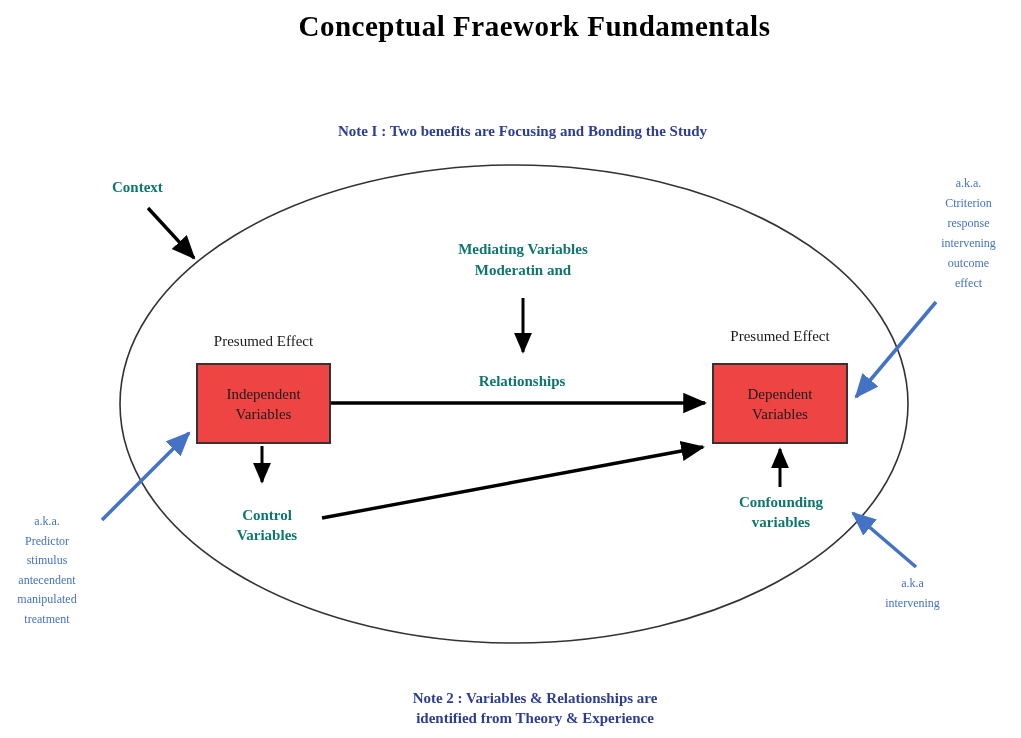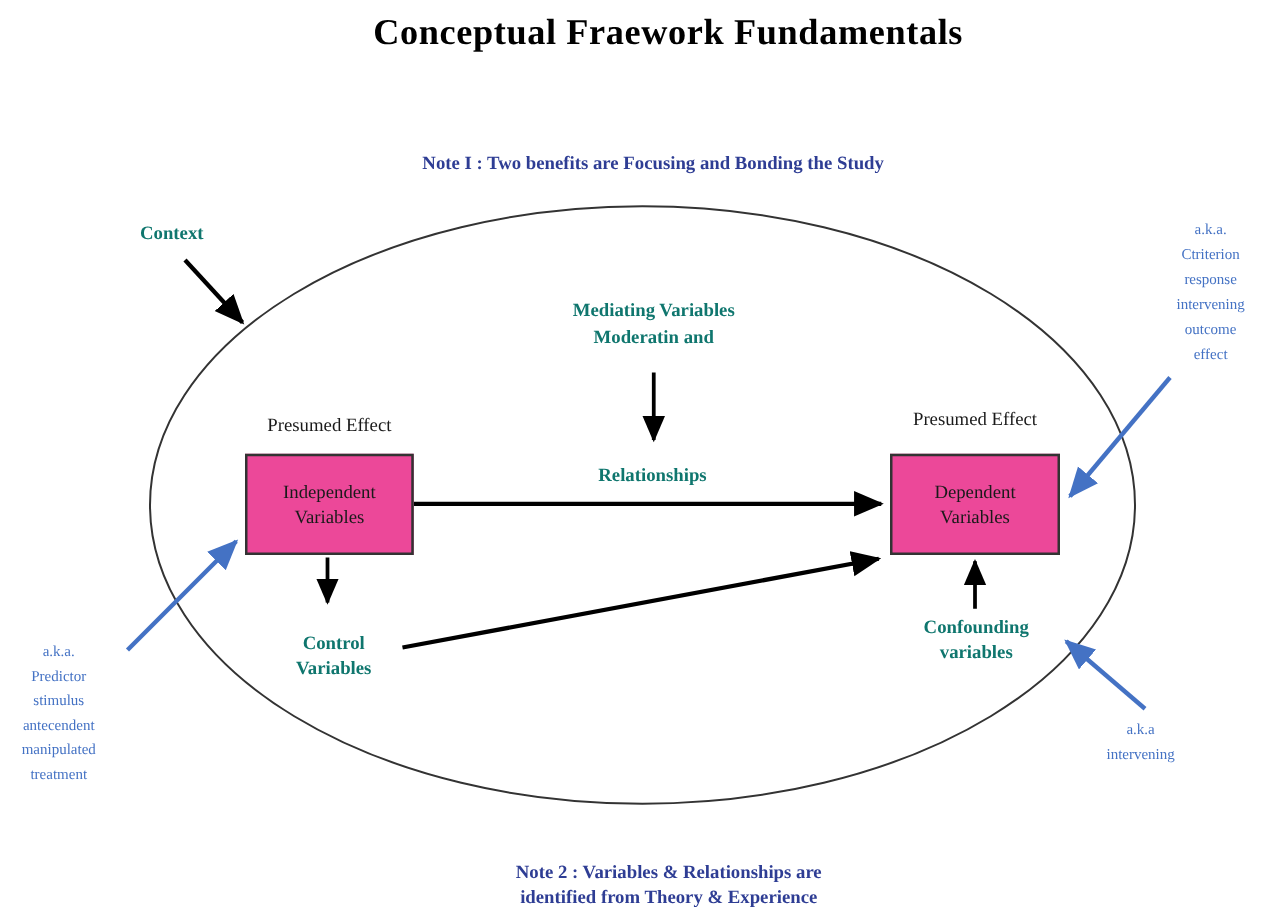--- a/index.html
+++ b/index.html
@@ -14,21 +14,21 @@
   }
   .note{
     color:#2e3d94;font-weight:bold;font-size:15px;text-align:center;margin-left:12px;
   }
   .note1{left:0;top:123px;width:1021px;}
   .note2{left:323px;top:688px;width:400px;line-height:20px;}
   .black-label{color:#0f766e;font-weight:bold;font-size:15px;}
   .plain-label{color:#1a1a1a;font-weight:normal;font-size:15px;}
   .center{text-align:center;}
   .var-box{
-    position:absolute;background:#ec4899;border:2px solid #333333;
+    position:absolute;background:#ef4444;border:2px solid #333333;
     display:flex;flex-direction:column;align-items:center;justify-content:center;
     font-size:15px;color:#1a1a1a;line-height:20px;box-sizing:border-box;
   }
   .aka{
     color:#4472c4;font-size:12px;text-align:center;line-height:19.5px;
     font-weight:normal;
   }
   svg{position:absolute;left:0;top:0;}
 </style>
 </head>

